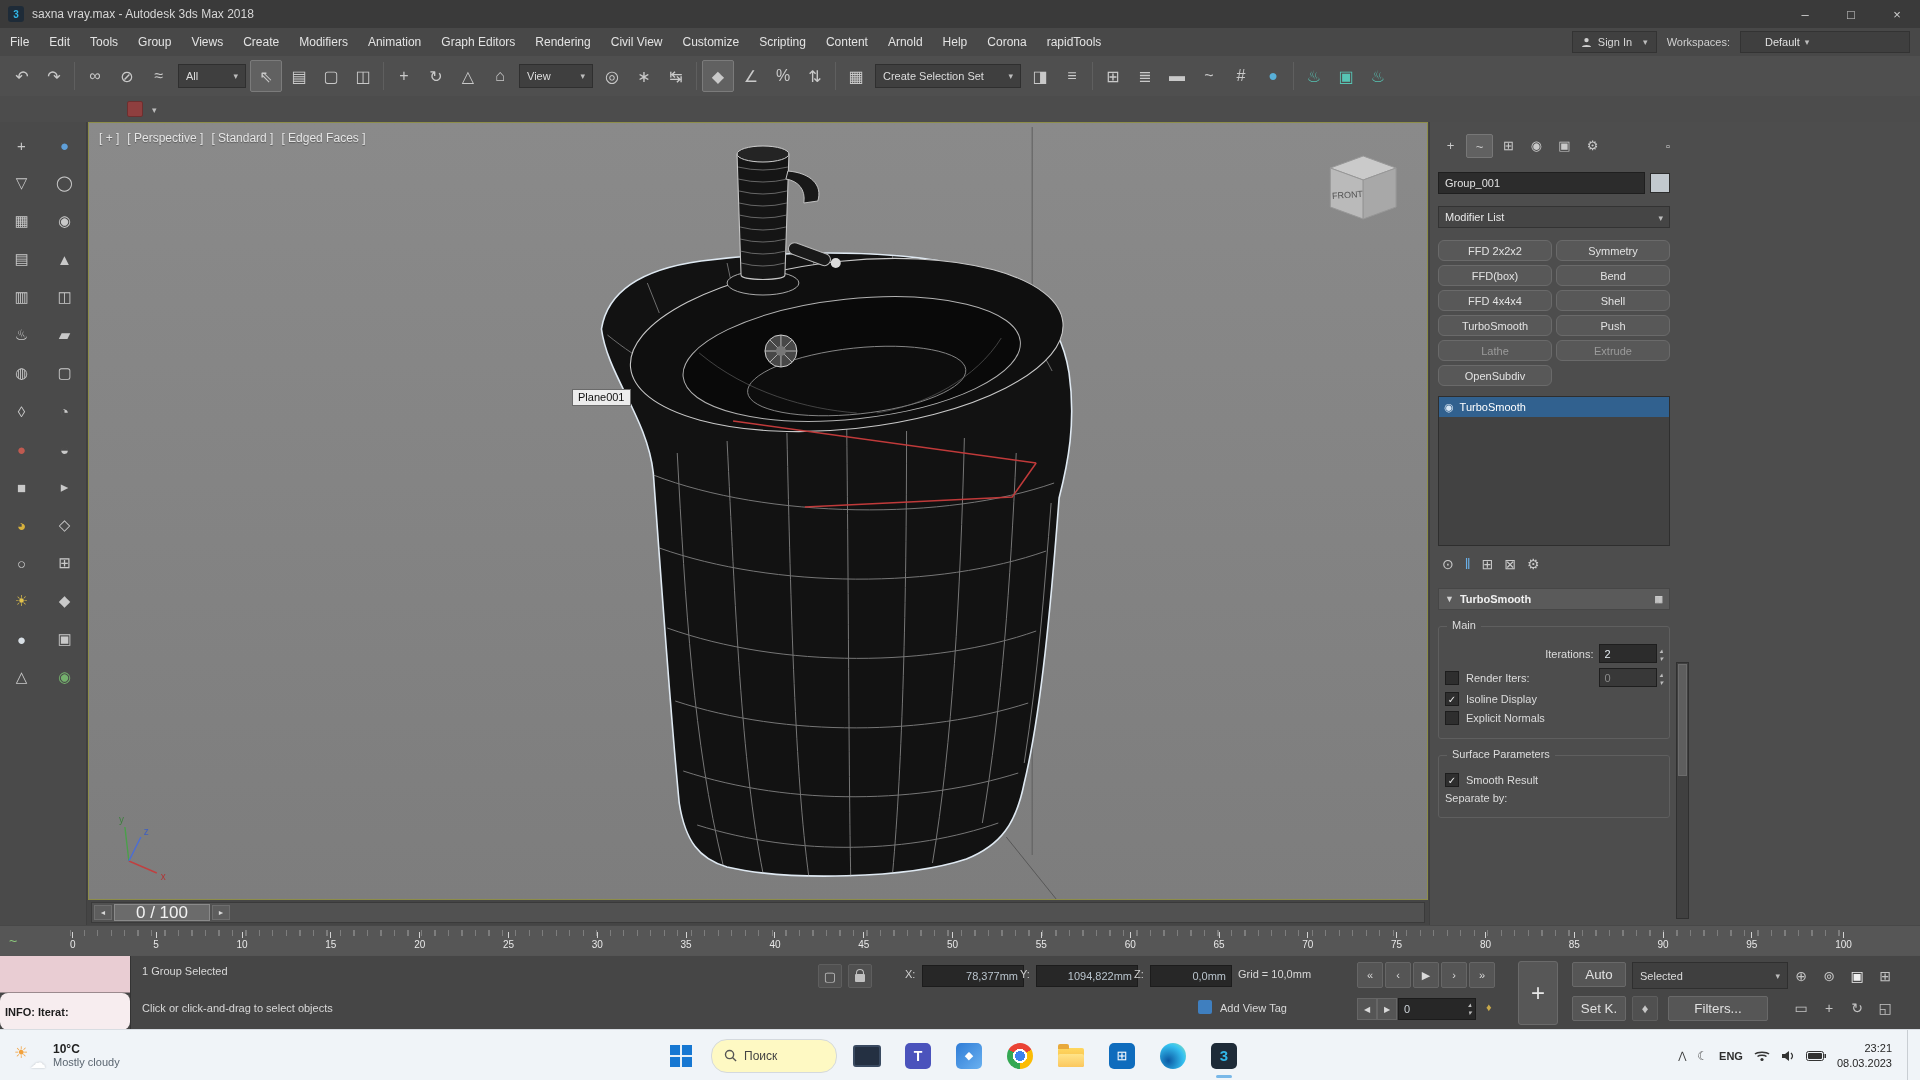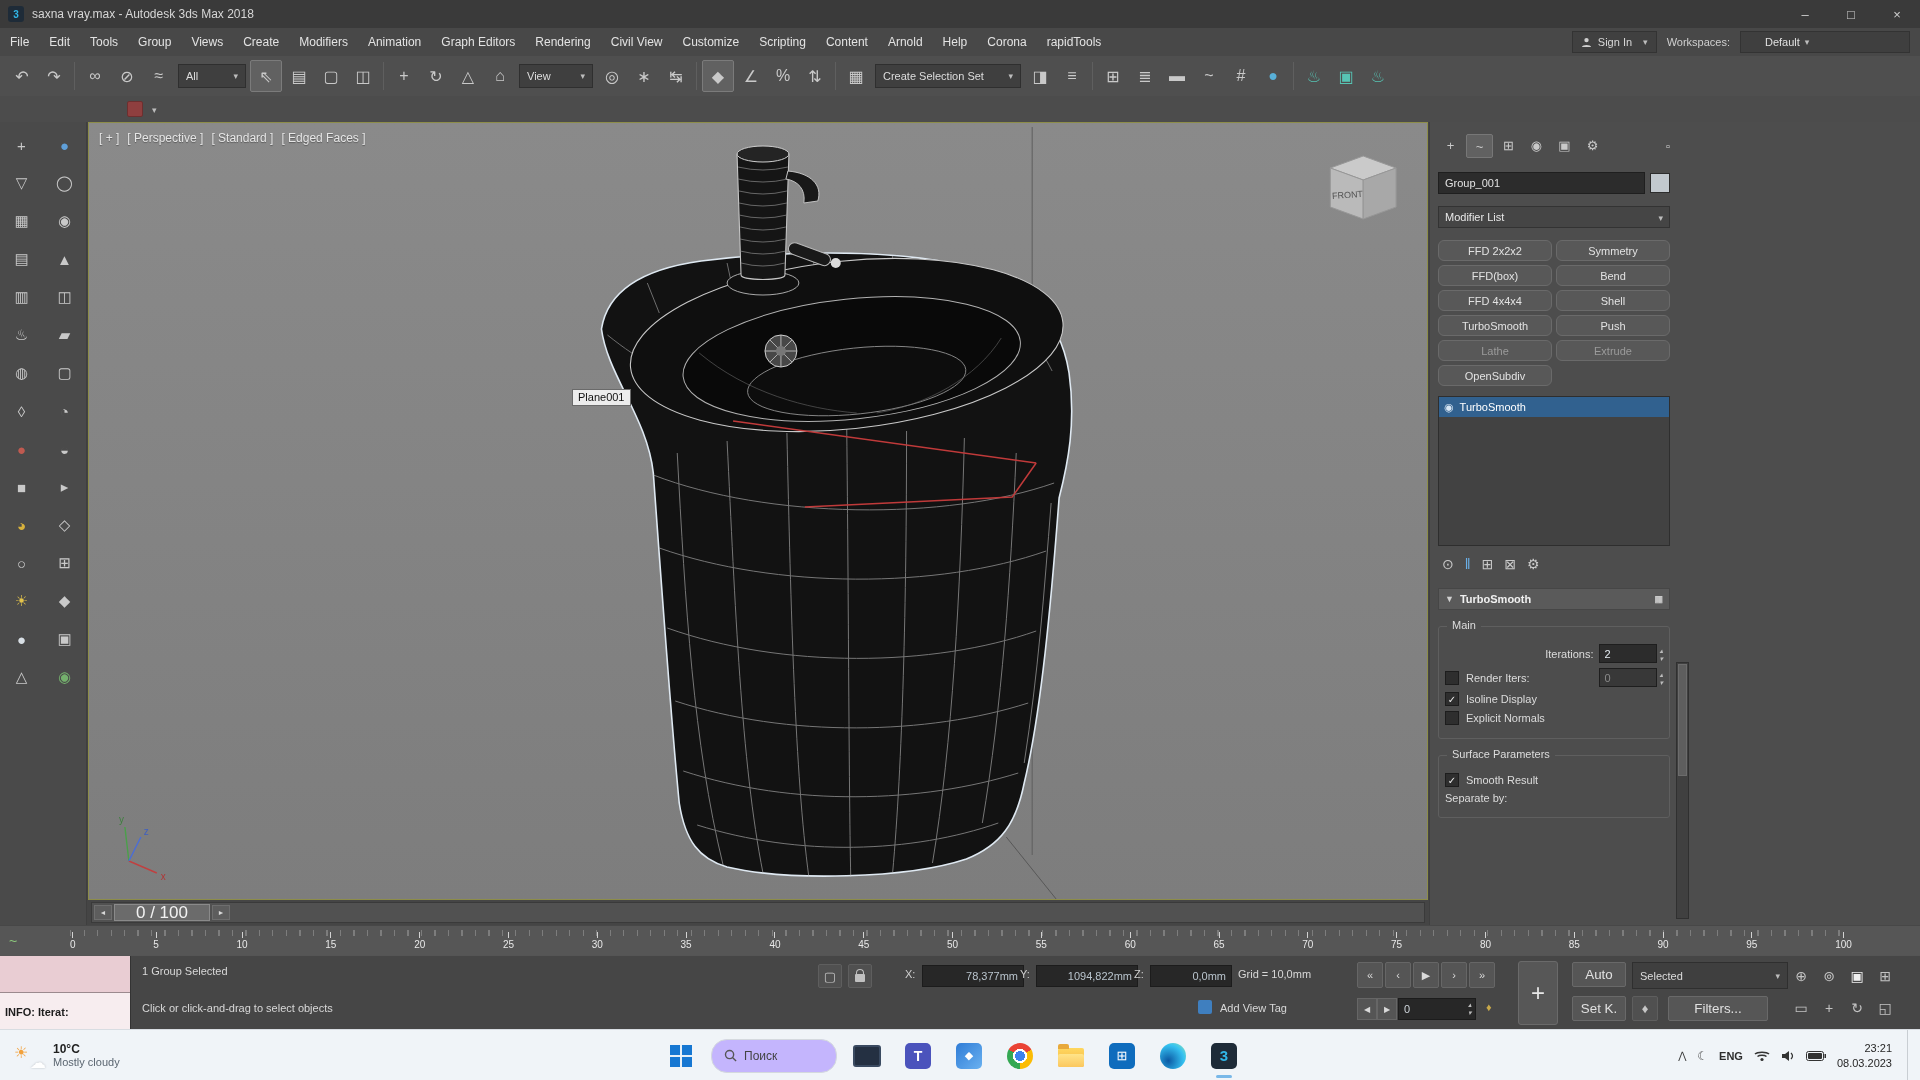--- a/index.html
+++ b/index.html
@@ -127,21 +127,21 @@
   .tick{display:flex;flex-direction:column;align-items:center;gap:1px;position:relative;}
   .tick i{width:1px;height:6px;background:#d2d2d2;}
   .tick span{font-size:10px;color:#e8e8e8;}
 
   
   .statusbar{position:absolute;left:0;top:955px;width:1920px;height:74px;background:#464646;
              border-top:1px solid #555;font-size:11px;}
   .listener{position:absolute;left:0;top:0;width:130px;height:74px;border-right:1px solid #333;}
   .listener .macro{height:36px;background:#e9cdd3;border-bottom:1px solid #9b8a8e;}
   .listener .mini{height:37px;background:#f7edef;color:#1c1c1c;font-weight:bold;display:flex;
-                  align-items:center;padding:0 5px;white-space:nowrap;overflow:hidden;}
+                  align-items:center;padding:0 5px;white-space:nowrap;overflow:hidden;border-radius:8px;}
   .sb-text{position:absolute;color:#d8d8d8;}
   .sicon{position:absolute;width:22px;height:22px;display:flex;align-items:center;justify-content:center;
          color:#c6c6c6;font-size:13px;background:#505050;border:1px solid #5e5e5e;border-radius:2px;}
   .lock-wrap{display:flex;align-items:center;justify-content:center;}
   .lock-icon{width:10px;height:8px;background:#c0c0c0;border-radius:1px;position:relative;margin-top:4px;}
   .lock-icon::before{content:"";position:absolute;left:1px;top:-5px;width:6px;height:5px;
                      border:1.5px solid #c0c0c0;border-bottom:none;border-radius:4px 4px 0 0;}
   .coordlab{position:absolute;color:#cfcfcf;}
   .coordbox{position:absolute;height:20px;background:#272727;border:1px solid #1c1c1c;color:#b9c4cd;
             display:flex;align-items:center;justify-content:flex-end;padding:0 5px;overflow:hidden;white-space:nowrap;}
@@ -168,21 +168,21 @@
   .taskbar{position:absolute;left:0;top:1029px;width:1920px;height:51px;background:#f0f4f8;
            border-top:1px solid #d8dde2;color:#222;}
   .weather{position:absolute;left:0;top:0;height:51px;display:flex;align-items:center;gap:9px;padding:0 14px;}
   .sun-cloud{position:relative;width:30px;height:26px;}
   .sun-ic{position:absolute;left:0;top:0;color:#f2a13c;font-size:16px;}
   .cloud-ic{position:absolute;right:-2px;bottom:-3px;color:#ffffff;font-size:16px;text-shadow:0 0 2px rgba(80,90,100,.4);}
   .w-temp{font-size:12px;color:#1f1f1f;font-weight:bold;line-height:1.2;}
   .w-cond{font-size:11px;color:#5a6570;line-height:1.2;}
   .tb-center{position:absolute;left:660px;top:0;height:51px;display:flex;align-items:center;gap:9px;}
   .tb-app{width:42px;height:44px;display:flex;align-items:center;justify-content:center;position:relative;border-radius:4px;}
-  .searchpill{width:100px;height:32px;background:#c4b5fd;border:1px solid #d4d9de;border-radius:16px;
+  .searchpill{width:100px;height:32px;background:#fef9c3;border:1px solid #d4d9de;border-radius:16px;
               display:flex;align-items:center;gap:7px;padding:0 12px;color:#444;font-size:12px;}
   .ic-monitor{width:24px;height:18px;background:#243042;border:2px solid #3a4a61;border-radius:3px;}
   .ic-teams{width:26px;height:26px;border-radius:5px;background:#4b53bc;color:#fff;font-weight:bold;font-size:14px;
             display:flex;align-items:center;justify-content:center;}
   .ic-teams::before{content:"T";}
   .ic-photos{width:26px;height:26px;border-radius:5px;background:linear-gradient(135deg,#2f7cd6,#6ab1f0);color:#fff;
              font-size:11px;display:flex;align-items:center;justify-content:center;}
   .ic-photos::before{content:"◆";}
   .ic-chrome{width:26px;height:26px;border-radius:50%;
              background:radial-gradient(circle at 50% 50%, #3e82ee 0 27%, #fff 28% 38%, rgba(0,0,0,0) 39%),

